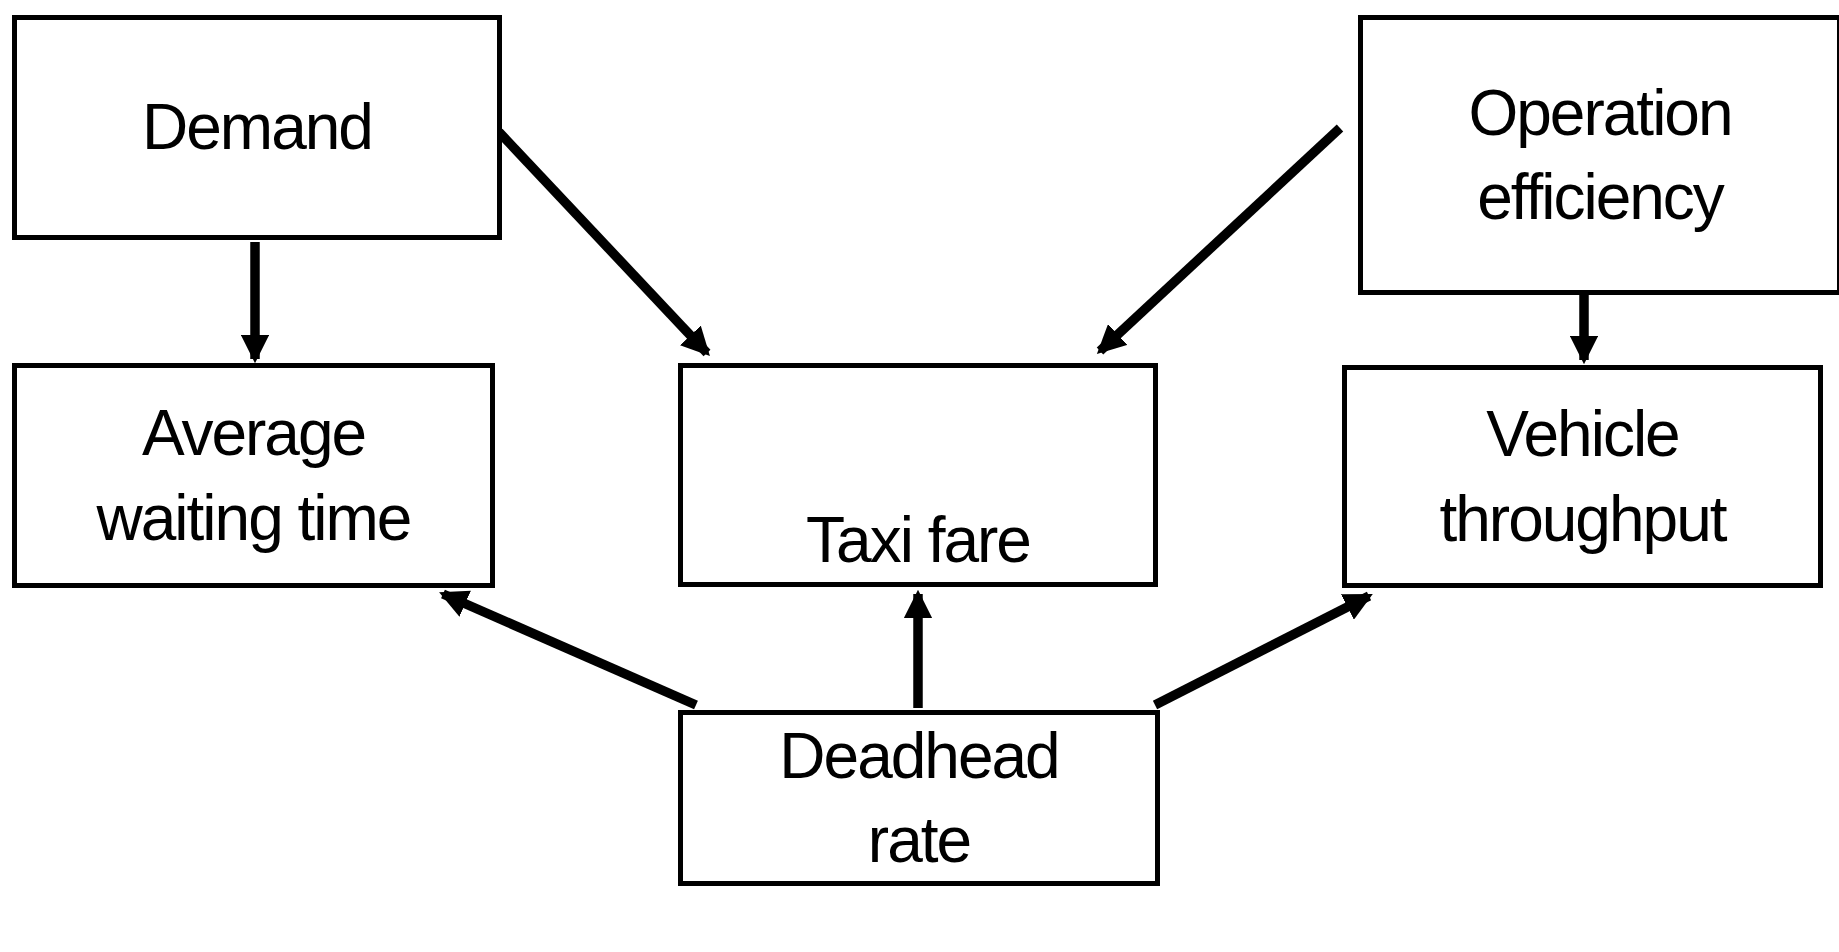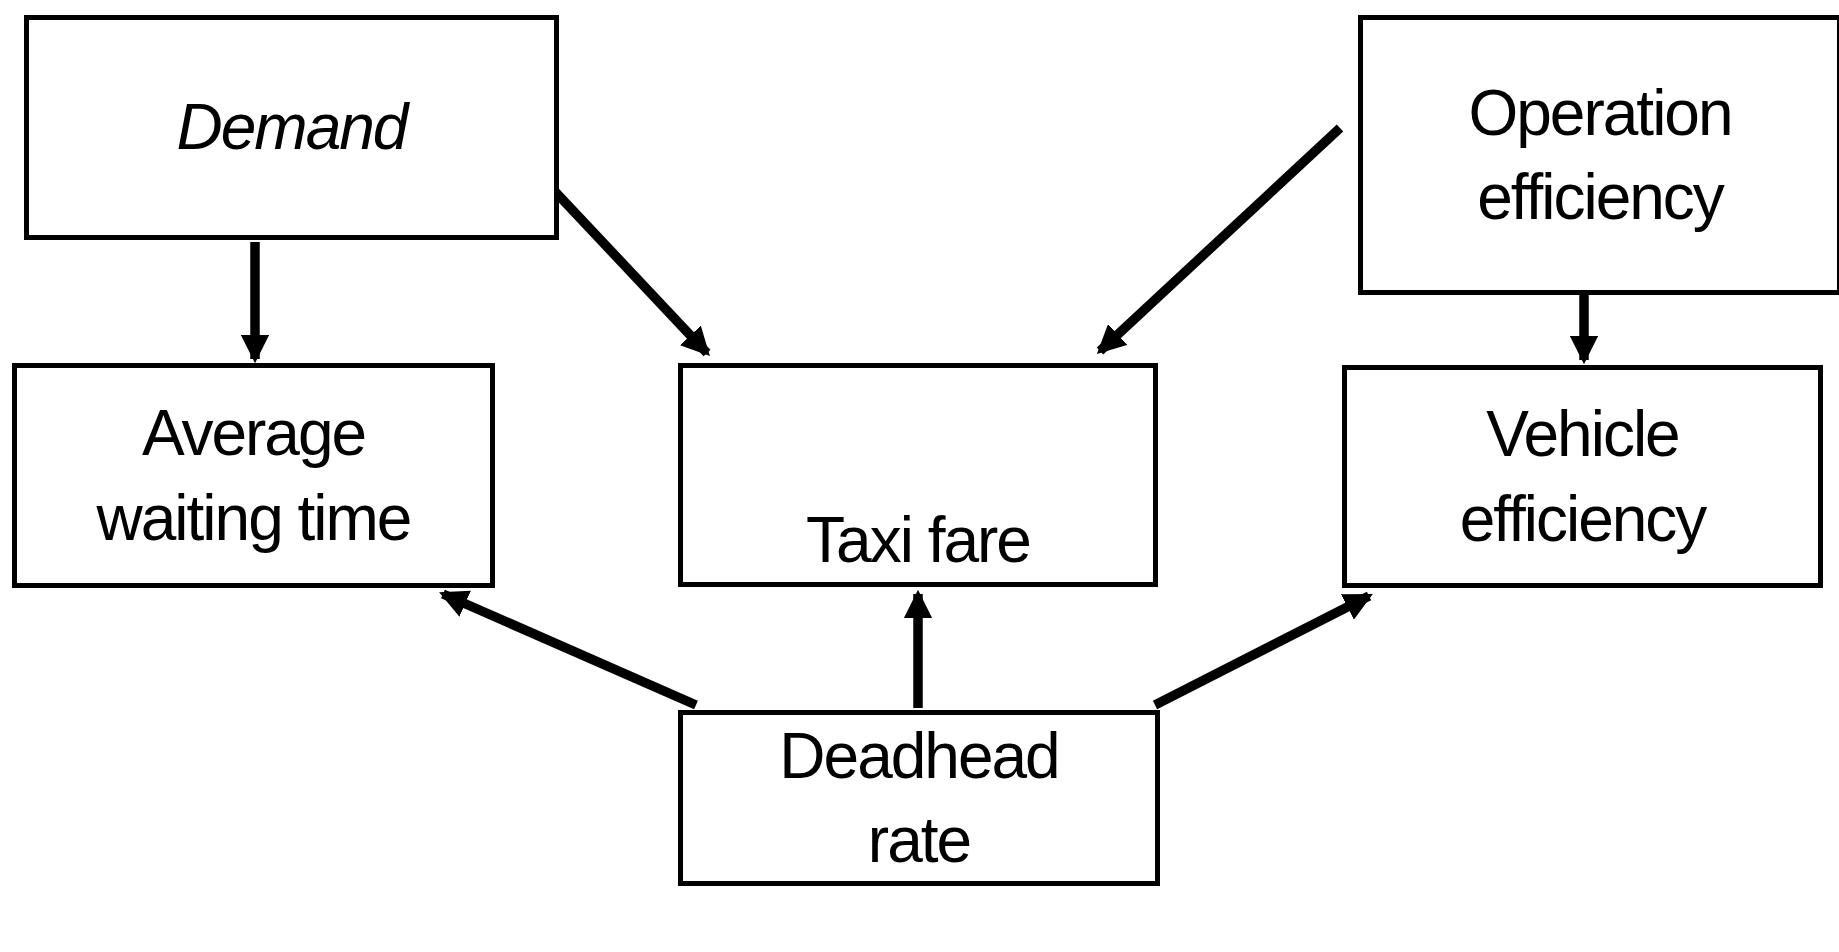--- a/index.html
+++ b/index.html
@@ -38,21 +38,21 @@
     text-align: center;
   }
   .node-label {
     white-space: pre-line;
     font-size: 64px;
     line-height: 1.32;
     letter-spacing: -2px;
     color: #000000;
   }
   
-  .node-demand              { left: 24px;   top: 15px;  width: 535px; height: 225px; font-style: italic; }
+  .node-demand              { left: 12px;   top: 15px;  width: 490px; height: 225px; }
   .node-operation-efficiency{ left: 1342px; top: 15px;  width: 484px; height: 280px; margin-left: 16px; }
   .node-average-waiting-time{ left: 12px;   top: 363px; width: 483px; height: 225px; }
   .node-taxi-fare           { left: 678px;  top: 363px; width: 480px; height: 224px; align-items: flex-end; }
   .node-vehicle-throughput  { left: 1342px; top: 365px; width: 481px; height: 223px; }
   .node-deadhead-rate       { left: 678px;  top: 710px; width: 482px; height: 176px; }
 </style>
 </head>
 <body>
 
 <div class="figure">
@@ -85,21 +85,21 @@
     <span class="node-label">Average
 waiting time</span>
   </div>
 
   <div class="node node-taxi-fare">
     <span class="node-label">Taxi fare</span>
   </div>
 
   <div class="node node-vehicle-throughput">
     <span class="node-label">Vehicle
-efficiency</span>
+throughput</span>
   </div>
 
   <div class="node node-deadhead-rate">
     <span class="node-label">Deadhead
 rate</span>
   </div>
 
 </div>
 
 </body></html>

